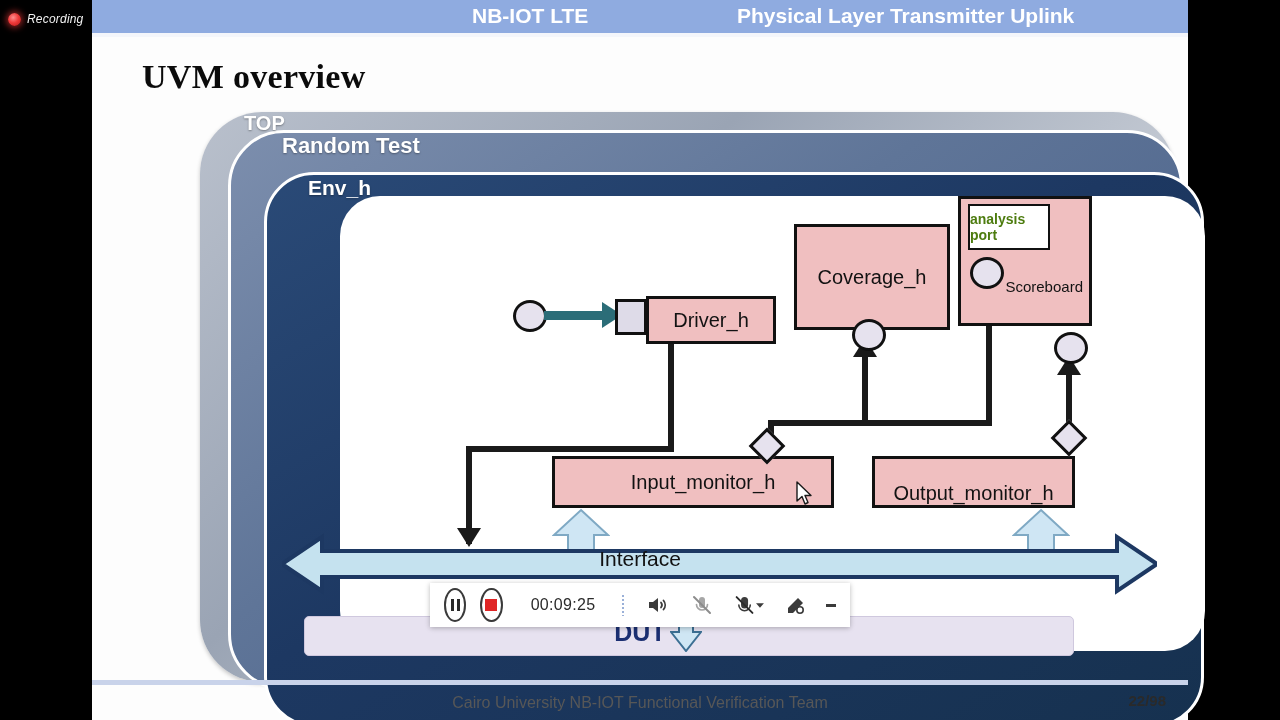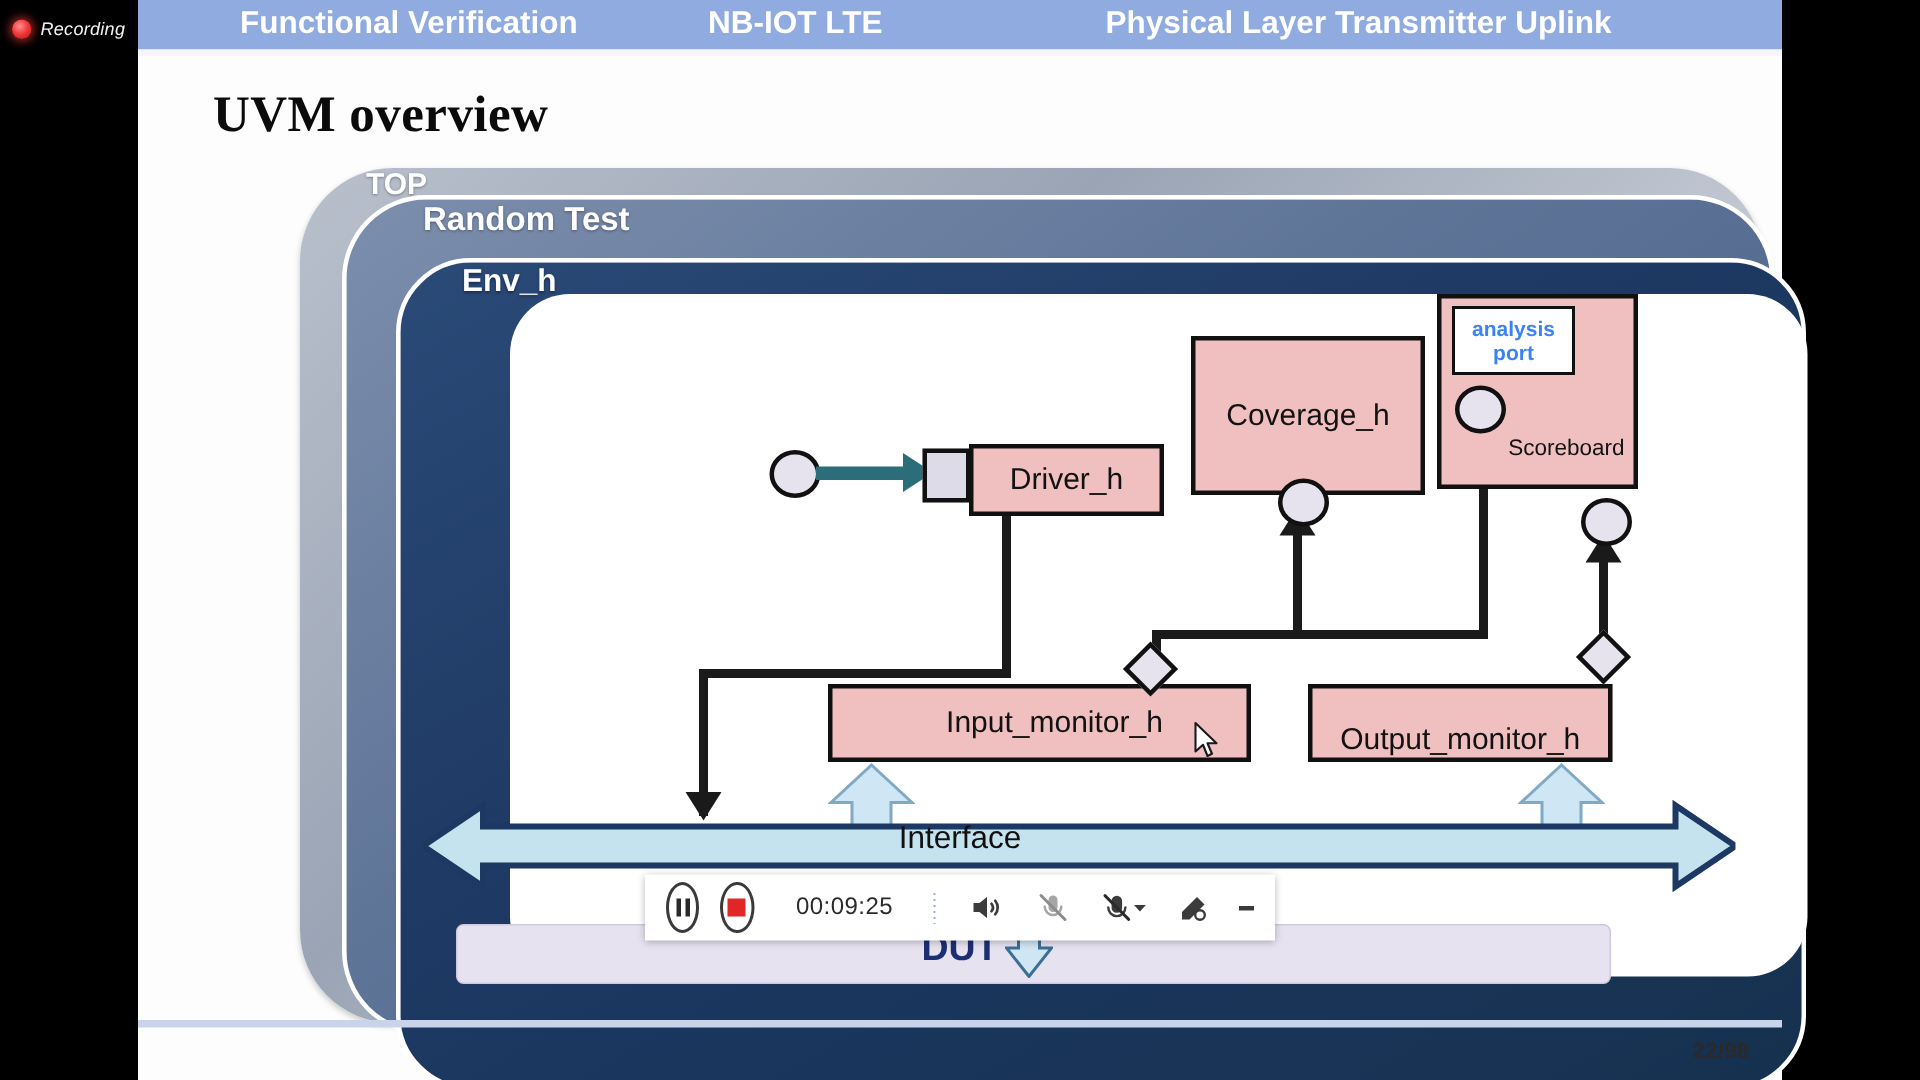--- a/index.html
+++ b/index.html
@@ -98,22 +98,22 @@
   }
   .arrowhead-right-teal{
     position:absolute;width:0;height:0;border-top:13px solid transparent;
     border-bottom:13px solid transparent;border-left:20px solid #2b6d78;
   }
   .teal-bar{position:absolute;background:#2b6d78;}
 
   
   #analysis-port{
     position:absolute;background:#ffffff;border:2px solid #111111;
-    display:flex;align-items:center;justify-content:center;text-align:center;
-    color:#3b82f6;font-weight:bold;font-size:14px;line-height:1.15;box-sizing:border-box;
+    display:flex;align-items:center;justify-content:center;text-align:left;
+    color:#4d7c0f;font-weight:bold;font-size:14px;line-height:1.15;box-sizing:border-box;
   }
 
   
   .blue-up-arrow{position:absolute;}
   .blue-up-arrow svg{display:block;}
 
   
   #interface-band{position:absolute;left:190px;top:433px;width:875px;height:62px;}
   #interface-label{
     position:absolute;left:0;top:447px;width:1096px;text-align:center;
@@ -167,21 +167,20 @@
 <div id="stage">
 
   <div id="rec-indicator">
     <span id="rec-dot"></span>
     <span id="rec-label">Recording</span>
   </div>
 
   <div id="slide">
 
     <div id="slide-header">
-      <span class="h-item h1">Functional Verification</span>
       <span class="h-item h2">NB-IOT LTE</span>
       <span class="h-item h3">Physical Layer Transmitter Uplink</span>
     </div>
     <div id="header-underline"></div>
 
     <div id="page-title">UVM overview</div>
 
     <div id="diagram">
 
       <div class="shell" id="shell-top"></div>
@@ -214,21 +213,21 @@
       <div class="port-square" style="left:523px;top:199px;width:32px;height:36px;"></div>
       <div class="node" style="left:554px;top:196px;width:130px;height:48px;">
         <span>Driver_h</span>
       </div>
 
       <div class="node" style="left:702px;top:124px;width:156px;height:106px;">
         <span>Coverage_h</span>
       </div>
       <div class="port-circle" style="left:760px;top:219px;width:34px;height:32px;"></div>
 
-      <div class="node" style="left:866px;top:96px;width:134px;height:130px;align-items:flex-end;justify-content:flex-end;padding:0 6px 16px 0;font-size:15px;">
+      <div class="node" style="left:866px;top:96px;width:134px;height:130px;align-items:flex-end;justify-content:flex-end;padding:0 6px 28px 0;font-size:15px;">
         <span>Scoreboard</span>
       </div>
       <div id="analysis-port" style="left:876px;top:104px;width:82px;height:46px;">
         <span>analysis port</span>
       </div>
       <div class="port-circle" style="left:878px;top:157px;width:34px;height:32px;"></div>
       <div class="port-circle" style="left:962px;top:232px;width:34px;height:32px;"></div>
 
       <div class="node" style="left:460px;top:356px;width:282px;height:52px;padding-left:20px;">
         <span>Input_monitor_h</span>
@@ -262,20 +261,21 @@
       <div id="dut-arrow">
         <svg width="32" height="44" viewBox="0 0 32 44">
           <polygon points="9,0 23,0 23,24 31,24 16,43 1,24 9,24" fill="#cfe6f4" stroke="#3c6f93" stroke-width="2"></polygon>
         </svg>
       </div>
       <div id="dut-label">DUT</div>
 
     </div>
 
     <div id="footer-rule"></div>
+    <div id="footer-text">Cairo University NB-IOT Functional Verification Team</div>
     <div id="page-number">22/98</div>
   </div>
 
   <div id="rec-toolbar">
     <div class="tb-btn" id="tb-pause">
       <span class="bars">
           <i></i>
           <i></i>
         </span>
     </div>

